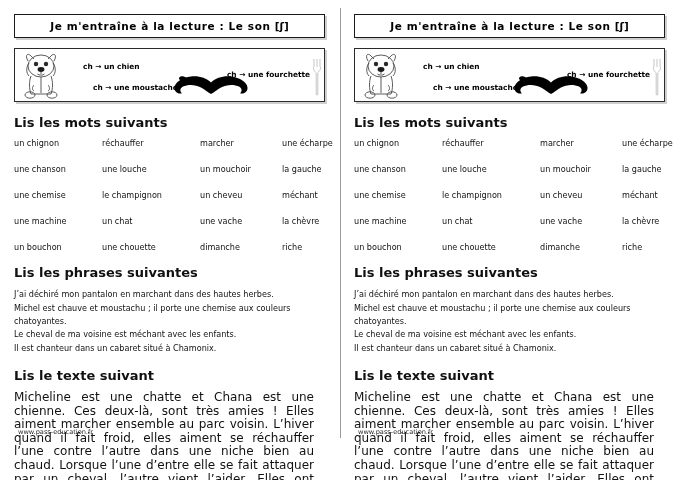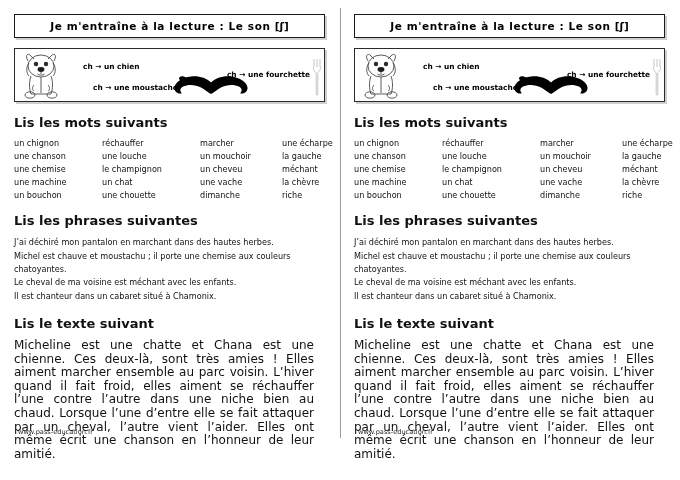--- a/index.html
+++ b/index.html
@@ -113,21 +113,21 @@
     font-weight: bold;
     font-size: 13px;
     color: #111111;
     margin-bottom: 8px;
   }
 
   
   .word-grid {
     display: grid;
     grid-template-columns: 88px 98px 82px auto;
-    row-gap: 3px;
+    row-gap: 16px;
   }
   .word-cell {
     font-family: "DejaVu Sans", sans-serif;
     font-size: 8.1px;
     color: #111111;
     white-space: nowrap;
   }
 
   
   .sentences { margin-top: 1px; }

